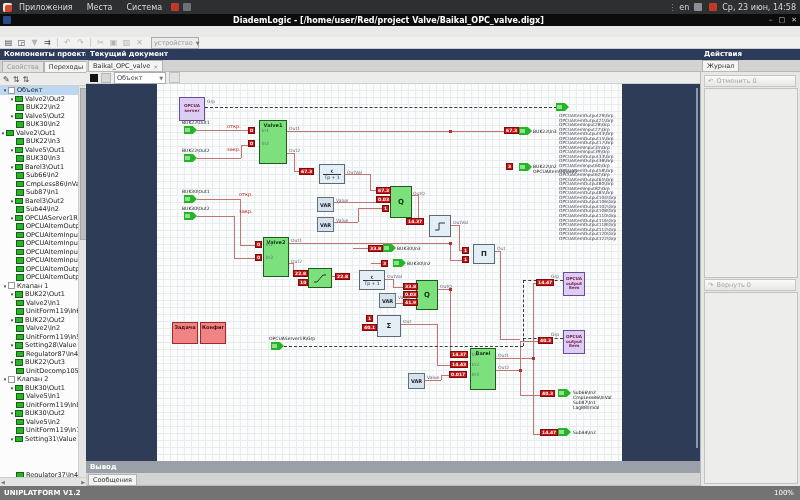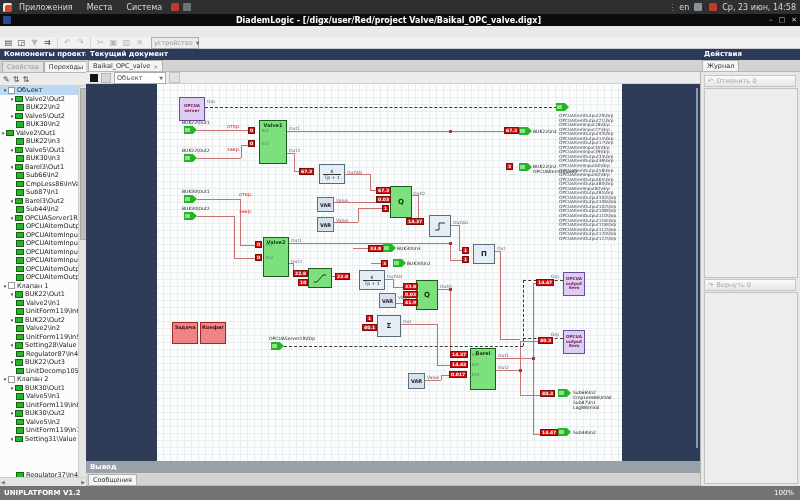--- a/index.html
+++ b/index.html
@@ -120,21 +120,21 @@
       <span style="color:#888;">⋮</span>
       <span>en</span>
       <div class="trayicon" style="background:#8b9096;"></div>
       <div class="trayicon" style="background:#c0392b;"></div>
       <span>Ср, 23 июн, 14:58</span>
     </div>
   </div>
 
   <div id="titlebar" class="abs">
     <div class="wicon"></div>
-    <div id="wtitle">DiademLogic - [/digx/user/Red/project Valve/Baikal_OPC_valve.digx]</div>
+    <div id="wtitle">DiademLogic - [/home/user/Red/project Valve/Baikal_OPC_valve.digx]</div>
     <div class="wbtns" style="display:flex;">
         <span class="wbtn">–</span>
         <span class="wbtn">□</span>
         <span class="wbtn">✕</span>
       </div>
   </div>
 
   <div id="toolbar" class="abs">
       <div class="tbico">▤</div>
       <div class="tbico">◲</div>

